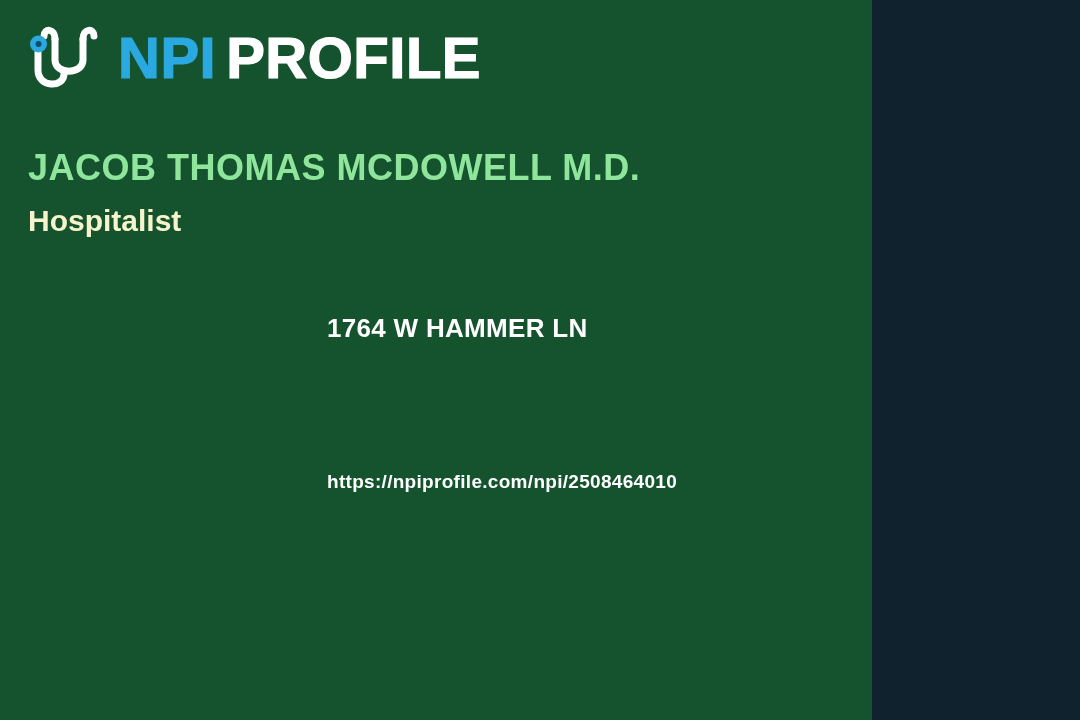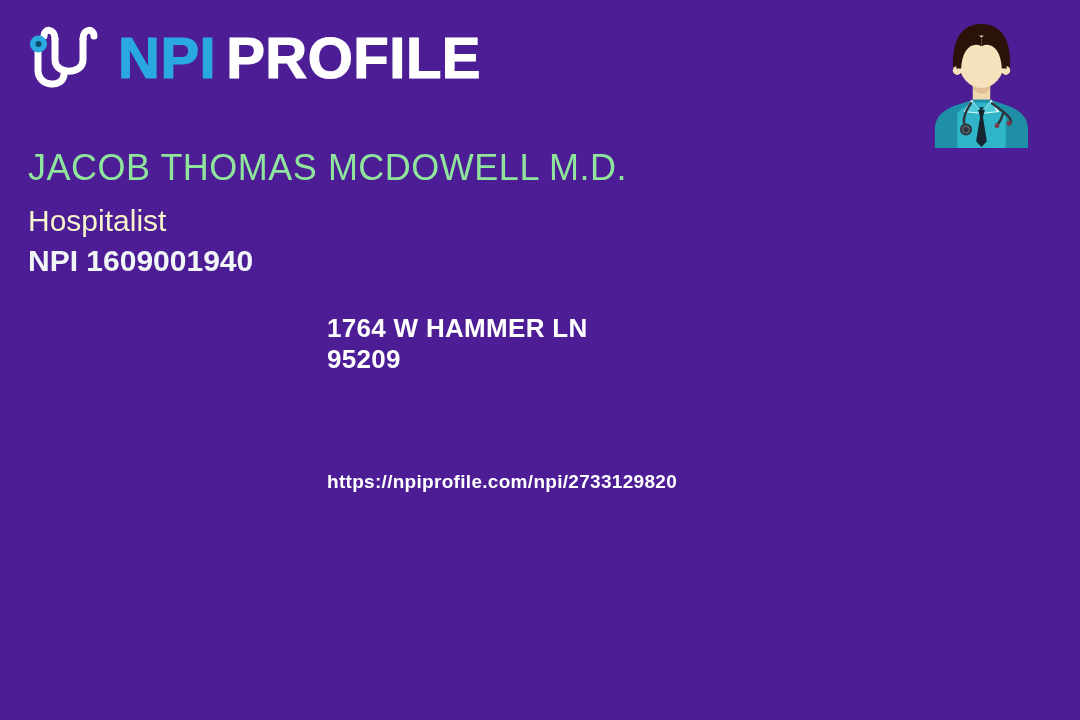--- a/index.html
+++ b/index.html
@@ -2,23 +2,23 @@
 <html><head>
 <meta charset="utf-8">
 <style>
   html, body { margin: 0; padding: 0; }
   body {
     font-family: "Liberation Sans", "DejaVu Sans", sans-serif;
     background: #10222e;
   }
   .card {
     position: relative;
-    width: 1080px;
+    width: 872px;
     height: 720px;
-    background: #4c1d95;
+    background: #14532d;
     overflow: hidden;
   }
 
   
   .logo-wrap {
     position: absolute;
     left: 28px;
     top: 12px;
     display: flex;
     align-items: center;
@@ -45,31 +45,31 @@
     height: 128px;
   }
 
   
   .provider-name {
     position: absolute;
     left: 28px;
     top: 147px;
     margin: 0;
     font-size: 36px;
-    font-weight: normal;
+    font-weight: bold;
     letter-spacing: 0.5px;
     color: #8EE59B;
     white-space: nowrap;
   }
   .provider-specialty {
     position: absolute;
     left: 28px;
     top: 204px;
     font-size: 30px;
-    font-weight: normal;
+    font-weight: bold;
     color: #F7F3CC;
   }
   .provider-npi {
     position: absolute;
     left: 28px;
     top: 244px;
     font-size: 30px;
     font-weight: bold;
     color: #F2F6F7;
   }
@@ -166,23 +166,21 @@
     <circle cx="78.5" cy="106.5" r="2.5" fill="#7C3B44"></circle>
     <circle cx="66" cy="109" r="2.5" fill="#7C3B44"></circle>
 
     <path d="M 47.5,90 L 52.5,90 L 50,93.5 Z" fill="#15242F"></path>
     <path d="M 46.5,92.5 L 53.5,92.5 L 51.5,100 L 48.5,100 Z" fill="#15242F"></path>
     <path d="M 48.5,100 L 51.5,100 L 55.5,125 L 50,131 L 44.5,125 Z" fill="#15242F"></path>
   </svg>
 
   <h1 class="provider-name">JACOB THOMAS MCDOWELL M.D.</h1>
   <div class="provider-specialty">Hospitalist</div>
-  <div class="provider-npi">NPI 1609001940</div>
 
   <div class="address-block">
     <div>1764 W HAMMER LN</div>
-    <div>95209</div>
   </div>
 
-  <div class="profile-url">https://npiprofile.com/npi/2733129820</div>
+  <div class="profile-url">https://npiprofile.com/npi/2508464010</div>
 
 
 </div>
 
 </body></html>

